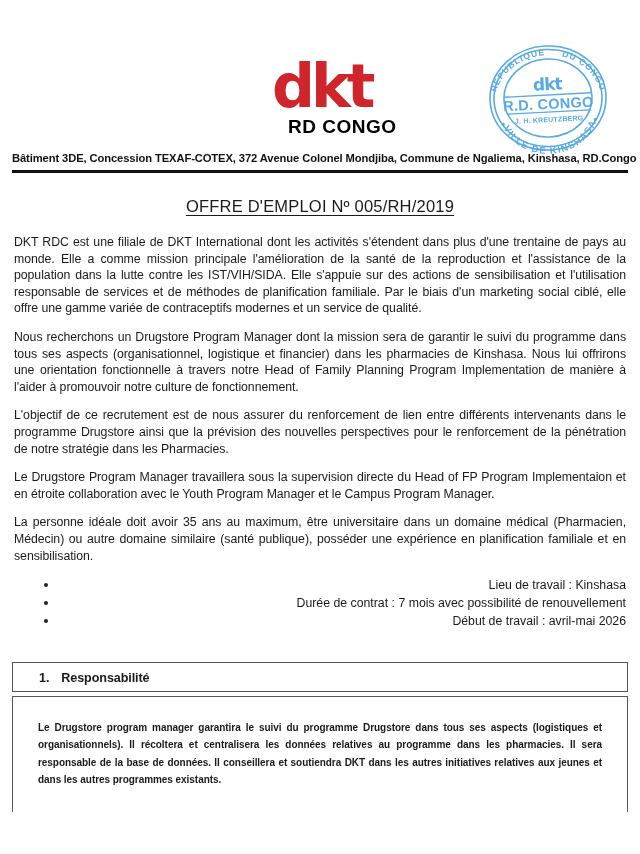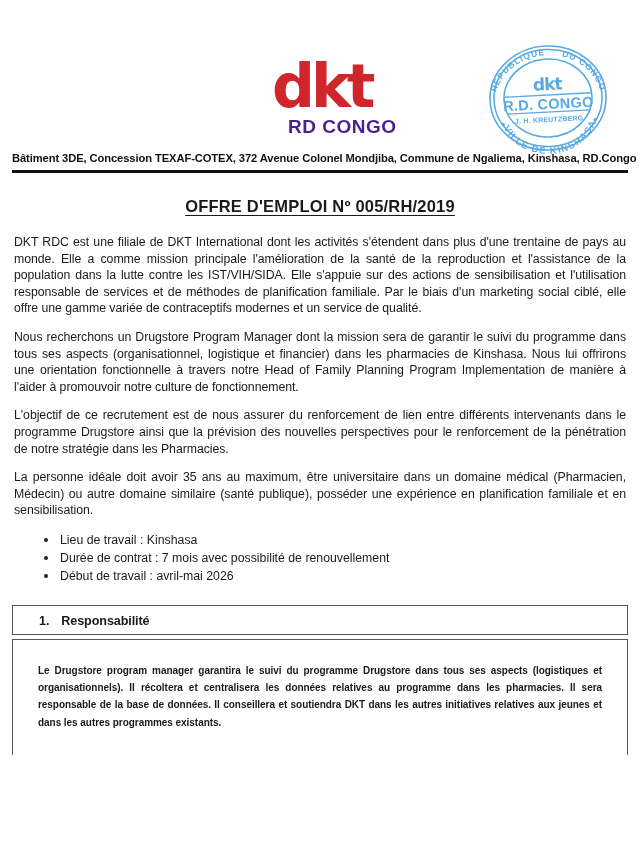--- a/index.html
+++ b/index.html
@@ -39,21 +39,21 @@
     color: #d0252b;
     display: block;
     height: 56px;
     line-height: 56px;
   }
   .logo-sub {
     font-family: "Liberation Sans", sans-serif;
     font-weight: bold;
     font-size: 19px;
     letter-spacing: 0.5px;
-    color: #4c1d95;
+    color: #000000;
     display: block;
     margin-top: 3px;
     margin-left: 16px;
   }
 
   .stamp {
     position: absolute;
     left: 481px;
     top: 42px;
     width: 134px;
@@ -75,21 +75,21 @@
   .rule {
     height: 3px;
     background: #111;
     margin: 6px 12px 0 12px;
   }
 
   
   .doc-title {
     text-align: center;
     font-size: 16.5px;
-    font-weight: bold;
+    font-weight: normal;
     text-decoration: underline;
     text-underline-offset: 3px;
     margin: 24px 0 0 0;
     letter-spacing: 0.2px;
   }
 
   
   .body-wrap {
     padding: 0 14px;
     margin-top: 18px;
@@ -100,40 +100,41 @@
     line-height: 16.6px;
     margin: 0 0 12px 0;
     letter-spacing: -0.05px;
   }
 
   
   ul.bullets {
     margin: 4px 0 0 0;
     padding-left: 46px;
     list-style: none;
+    text-align: right;
   }
   ul.bullets li {
     font-size: 12.3px;
     line-height: 18px;
     position: relative;
   }
   ul.bullets li::before {
     content: "";
     position: absolute;
     left: -16px;
     top: 7px;
     width: 4px;
     height: 4px;
     background: #222;
     border-radius: 50%;
   }
 
   
   .section-box {
-    margin: 20px 12px 0 12px;
+    margin: 32px 12px 0 12px;
     border: 1.5px solid #555;
     padding: 5px 24px 5px 26px;
     box-sizing: border-box;
   }
   .section-head-text {
     font-size: 12.6px;
     font-weight: bold;
     letter-spacing: -0.1px;
   }
   .section-num {
@@ -208,20 +209,21 @@
 
 <div class="address-line">Bâtiment 3DE, Concession TEXAF-COTEX, 372 Avenue Colonel Mondjiba, Commune de Ngaliema, Kinshasa, RD.Congo</div>
 <div class="rule"></div>
 
 <div class="doc-title">OFFRE D'EMPLOI  Nº 005/RH/2019</div>
 
 <div class="body-wrap">
   <p class="para">DKT RDC  est une  filiale de  DKT International dont  les activités s'étendent dans plus d'une trentaine de pays  au monde. Elle a comme mission principale l'amélioration de  la santé de la reproduction et l'assistance de la population dans la lutte contre les IST/VIH/SIDA. Elle s'appuie sur des actions de sensibilisation et l'utilisation responsable de services et de méthodes de planification familiale. Par le biais d'un marketing social ciblé, elle offre une gamme variée de contraceptifs modernes et un service de qualité.</p>
   <p class="para">Nous recherchons un Drugstore Program Manager dont la mission sera de garantir le suivi du programme dans tous ses aspects (organisationnel, logistique et financier) dans les pharmacies de Kinshasa. Nous lui offrirons une orientation fonctionnelle à travers notre Head of Family Planning Program Implementation de manière à l'aider à promouvoir notre culture de fonctionnement.</p>
   <p class="para">L'objectif de ce recrutement est de nous assurer du renforcement de lien entre différents intervenants dans le programme Drugstore ainsi que la prévision des nouvelles perspectives pour le renforcement de la pénétration de notre stratégie dans les Pharmacies.</p>
+  <p class="para">Le Drugstore Program Manager travaillera sous la supervision directe du Head of FP Program Implementaion et en étroite collaboration avec le Youth Program Manager et le Campus Program Manager.</p>
   <p class="para">La personne idéale doit avoir 35 ans au maximum, être universitaire dans un domaine médical (Pharmacien, Médecin) ou autre domaine similaire (santé publique), posséder une expérience en planification familiale et en sensibilisation.</p>
 
   <ul class="bullets">
     <li>Lieu de travail : Kinshasa</li>
     <li>Durée de contrat : 7 mois avec possibilité de renouvellement</li>
     <li>Début de travail : avril-mai 2026</li>
   </ul>
 </div>
 
 <div class="section-box">

